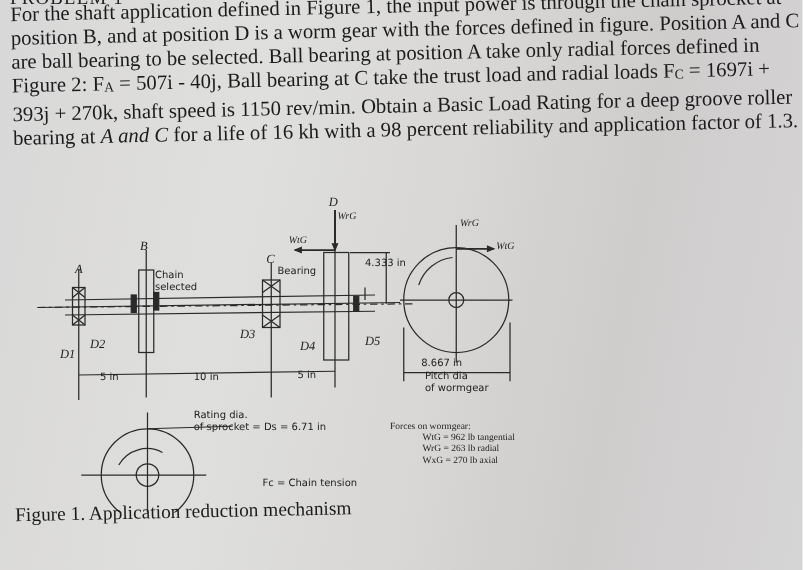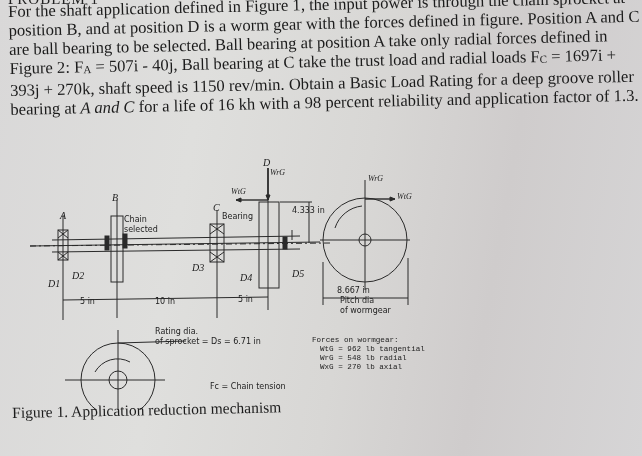--- a/index.html
+++ b/index.html
@@ -18,22 +18,22 @@
     font-size:16.6px; line-height:19px;
     transform: rotate(-1.3deg); transform-origin: 0 0;
   }
   .problem .line { display:block; white-space:nowrap; }
   .problem .sub { font-size:11px; vertical-align:-1px; }
   .problem i { font-style:italic; }
   .diagram { position:absolute; left:0; top:140px; width:642px; height:270px; }
   .diagram svg { position:absolute; left:0; top:0; }
   .lbl { position:absolute; font-family:"DejaVu Sans", sans-serif; font-size:8px; color:#222; white-space:nowrap; }
   .lbl-it { font-family:"Liberation Serif", serif; font-style:italic; font-size:10px; }
-  .forces { position:absolute; left:312px; top:336px; font-family:Liberation Mono, monospace; font-size:7.6px; line-height:9px; color:#222; }
-  .forces .row { padding-left:8px; white-space:nowrap; }
+  .forces { position:absolute; left:312px; top:336px; font-family:Liberation Serif, serif; font-size:7.6px; line-height:9px; color:#222; }
+  .forces .row { padding-left:8px; white-space:nowrap;margin-left:18px; }
   .caption {
     position:absolute; left:12px; top:404px; font-size:15.5px;
     transform: rotate(-1.2deg); transform-origin:0 0; white-space:nowrap;
   }
 </style>
 </head>
 <body>
 
 <div class="heading-cut">PROBLEM 1</div>
 
@@ -138,17 +138,17 @@
   <span class="lbl" style="left:340px;top:156px">Pitch dia</span>
   <span class="lbl" style="left:340px;top:166px">of wormgear</span>
   <span class="lbl" style="left:155px;top:187px">Rating dia.</span>
   <span class="lbl" style="left:155px;top:197px">of sprocket = Ds = 6.71 in</span>
   <span class="lbl" style="left:210px;top:242px">Fc = Chain tension</span>
 </div>
 
 <div class="forces">
   <div>Forces on wormgear:</div>
   <div class="row"><span>WtG</span> <span>= 962 lb tangential</span></div>
-  <div class="row"><span>WrG</span> <span>= 548 lb radial</span></div>
+  <div class="row"><span>WrG</span> <span>= 263 lb radial</span></div>
   <div class="row"><span>WxG</span> <span>= 270 lb axial</span></div>
 </div>
 
 <div class="caption">Figure 1. Application reduction mechanism</div>
 
 </body></html>

